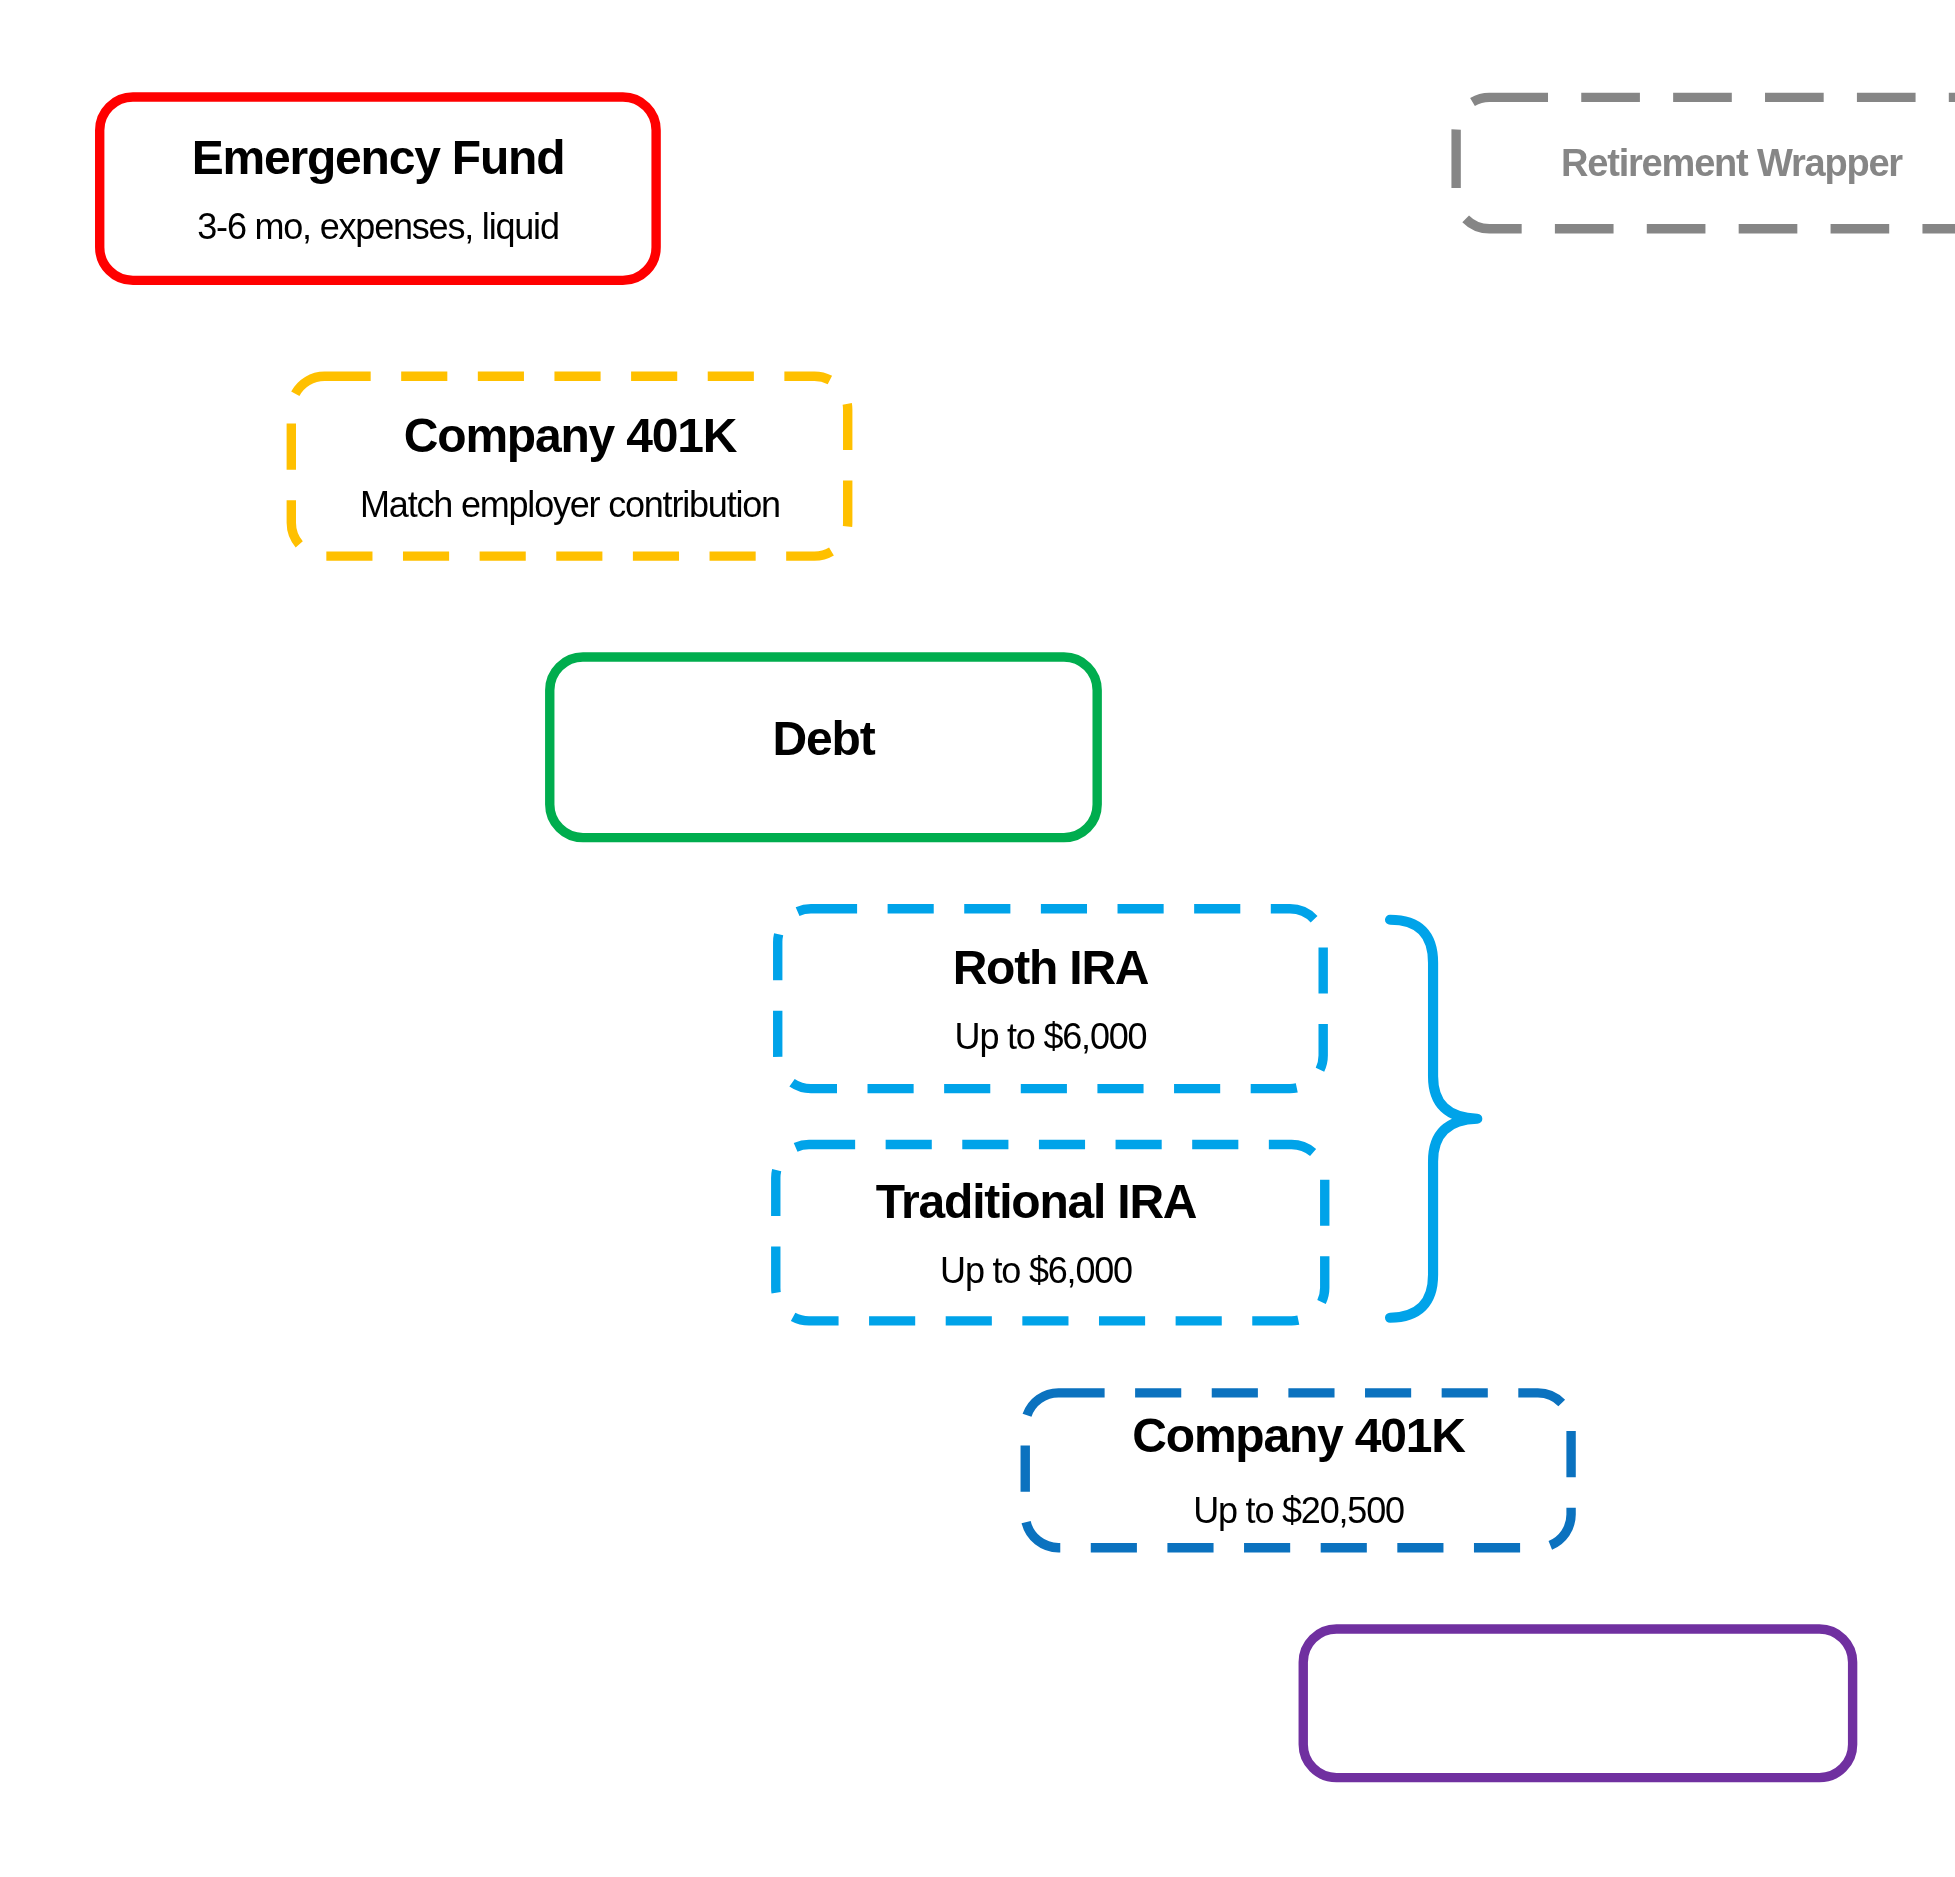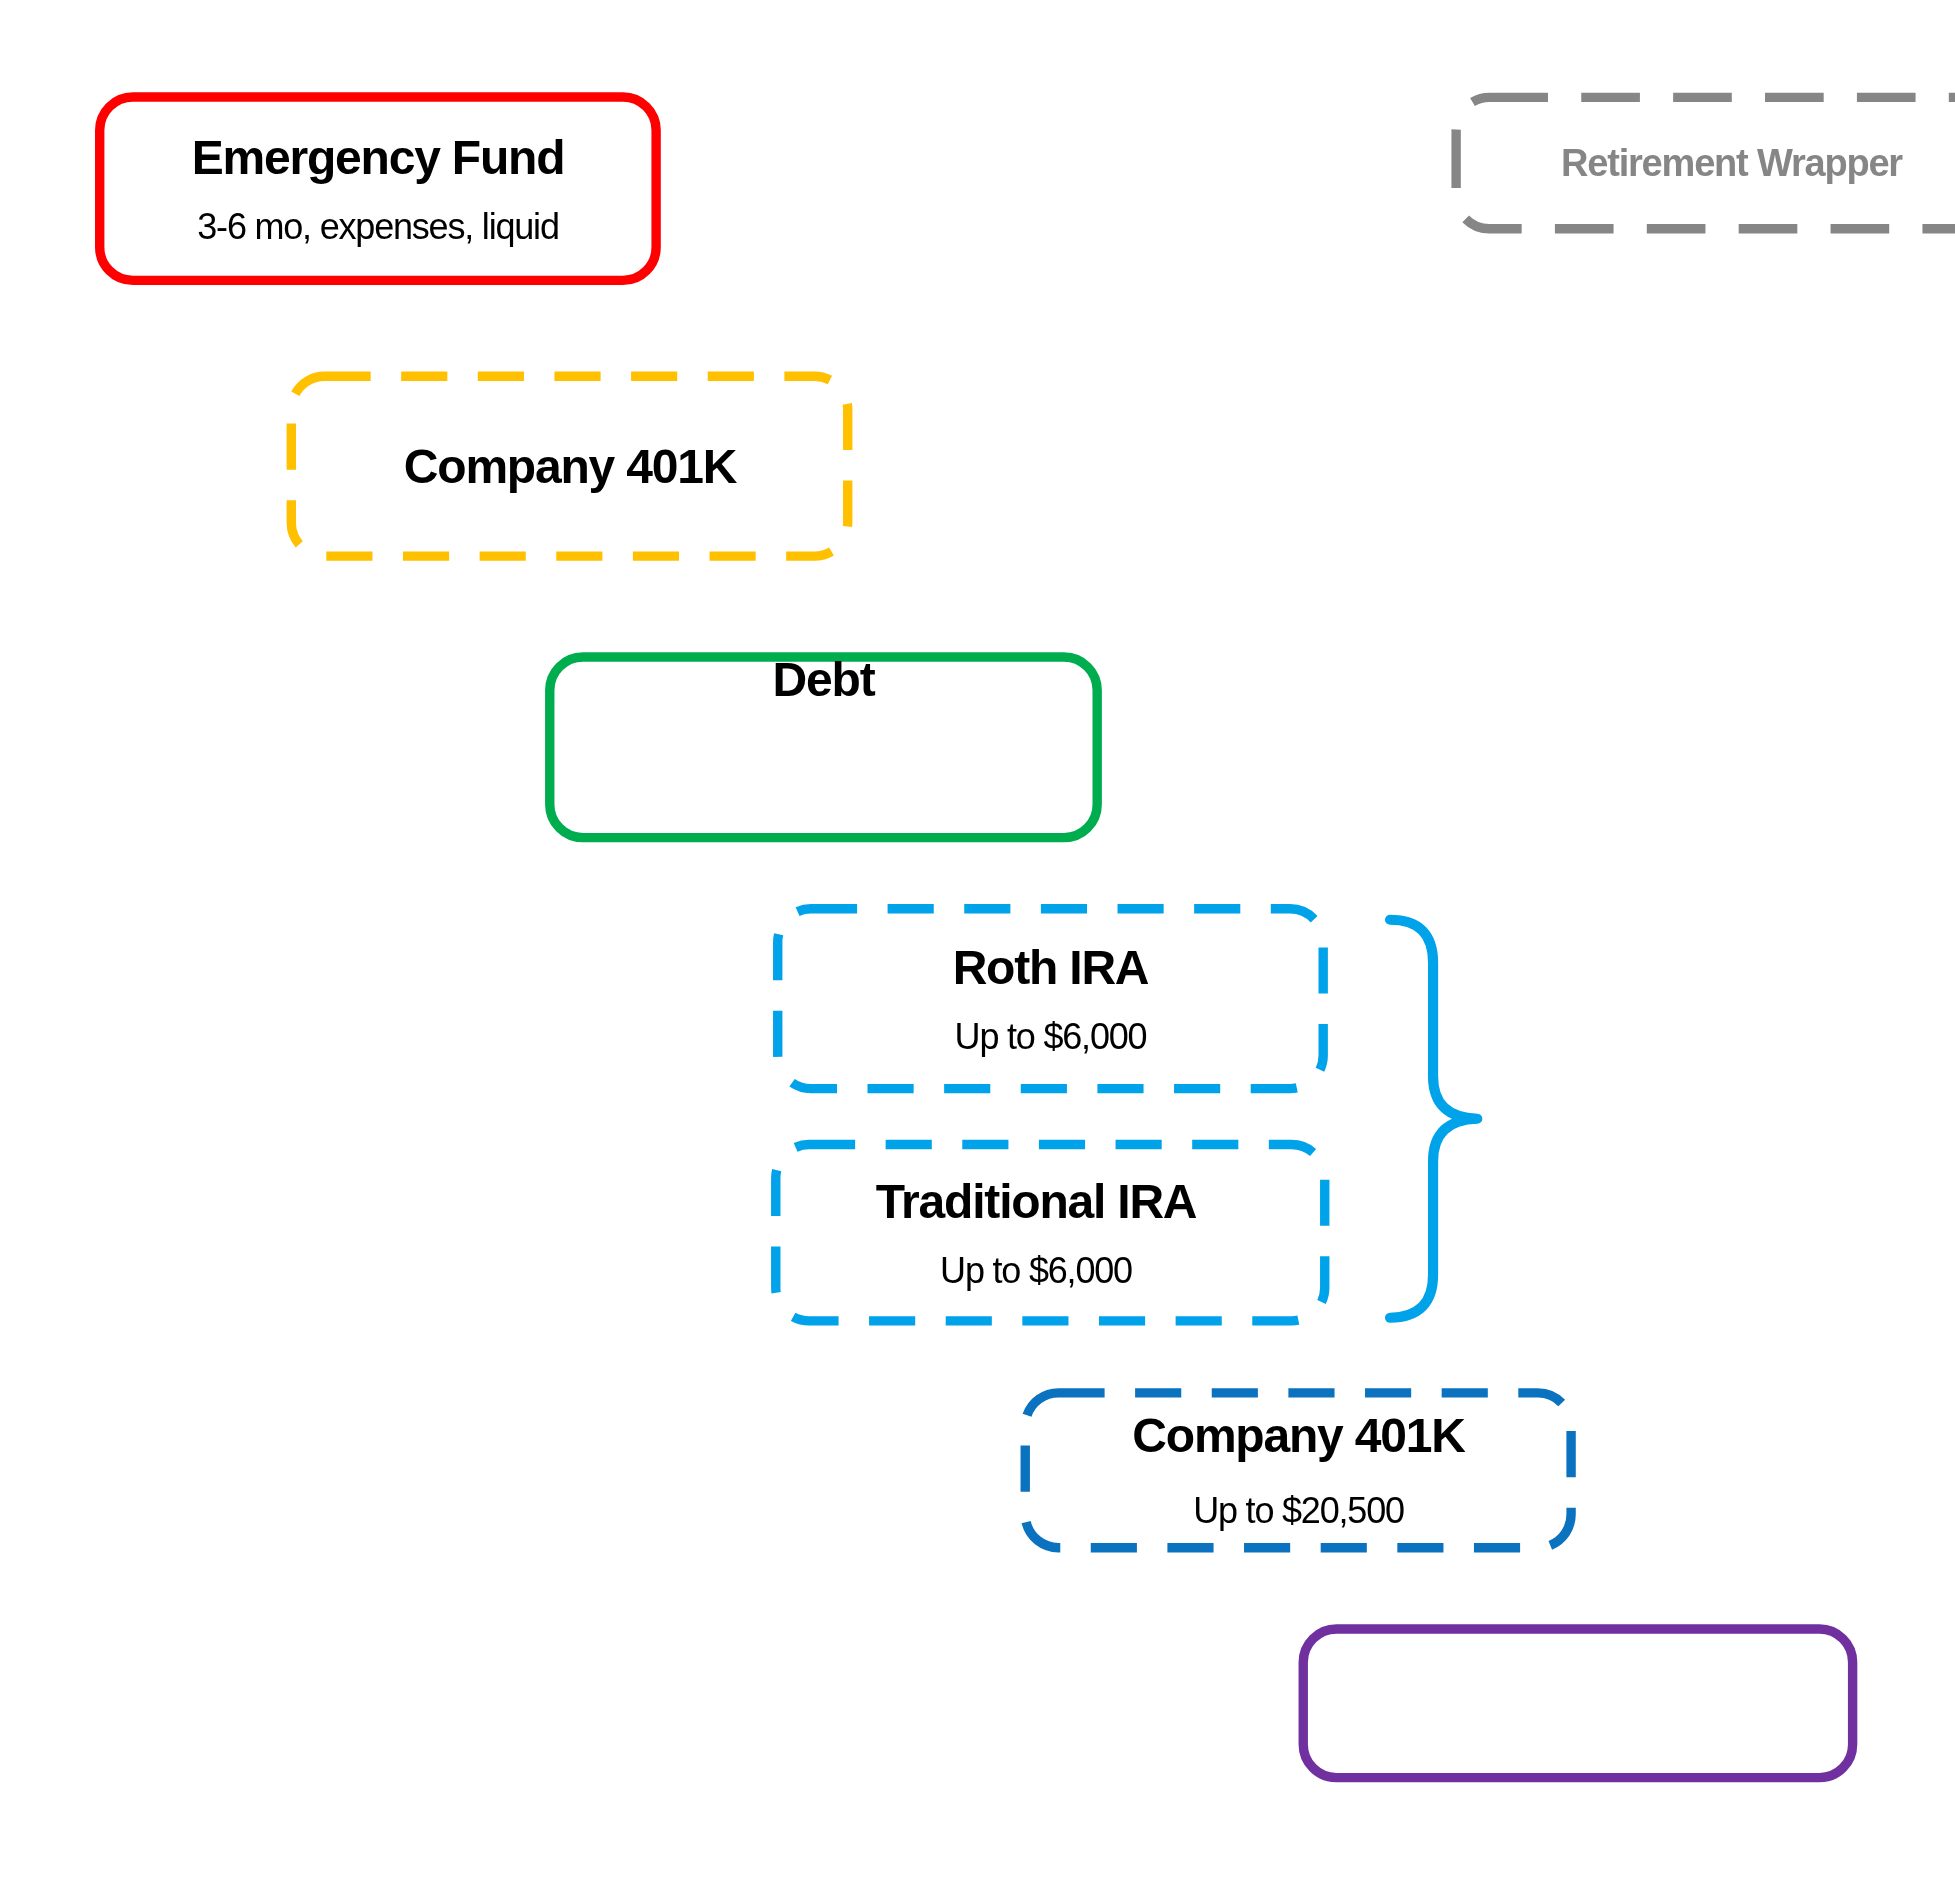--- a/index.html
+++ b/index.html
@@ -39,21 +39,21 @@
   .box-text .subtitle {
     font-size: 36px;
     font-weight: normal;
     line-height: 1.15;
     margin-top: 21px;
   }
   
   .pos-emergency      { left: 95px;  top: 92px;  width: 566px; height: 193px; }
   .pos-wrapper        { left: 1452px; top: 93px;  width: 559px; height: 141px; }
   .pos-401k-match     { left: 287px;  top: 372px;  width: 566px; height: 189px; }
-  .pos-debt           { left: 545px; top: 652px; width: 557px; height: 173px; justify-content: space-between; }
+  .pos-debt           { left: 545px; top: 652px; width: 557px; height: 173px; }
   .pos-roth           { left: 773px; top: 904px; width: 555px; height: 189px; }
   .pos-traditional    { left: 757px; top: 1140px; width: 558px; height: 186px; }
   .pos-401k-max       { left: 1021px; top: 1388px; width: 555px; height: 164px; }
   .pos-investments    { left: 1299px; top: 1624px; width: 559px; height: 158px; }
   .pos-401k-max .subtitle,
   .pos-investments .subtitle,
   .pos-wrapper .subtitle { margin-top: 27px; }
 
   .brace-note {
     position: absolute;
@@ -111,20 +111,21 @@
     <div class="title">Emergency Fund</div>
     <div class="subtitle">3-6 mo, expenses, liquid</div>
   </div>
 
   <div class="box-text pos-wrapper">
     <div class="title" style="font-size: 38px; color: rgb(134, 134, 134);">Retirement Wrapper</div>
   </div>
 
   <div class="box-text pos-401k-match">
     <div class="title">Company 401K</div>
+    <div class="subtitle">Match employer contribution</div>
   </div>
 
   <div class="box-text pos-debt">
     <div class="title">Debt</div>
   </div>
 
   <div class="box-text pos-roth">
     <div class="title">Roth IRA</div>
     <div class="subtitle">Up to $6,000</div>
   </div>

